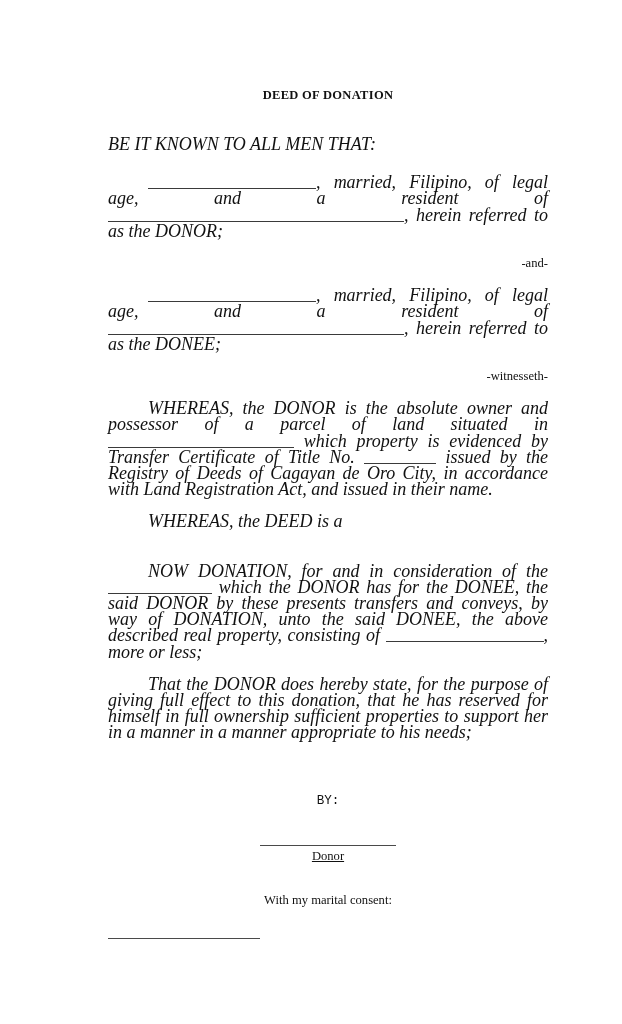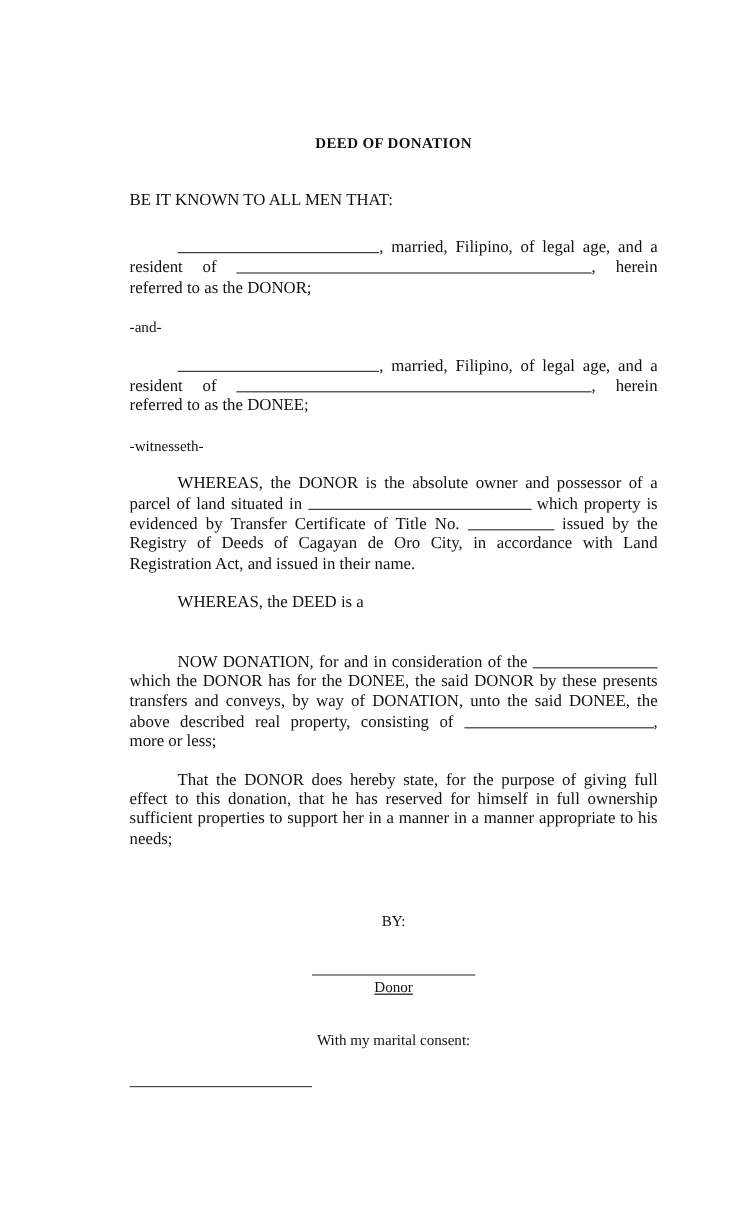--- a/index.html
+++ b/index.html
@@ -28,38 +28,39 @@
     left: 108px;
     top: 0;
     width: 440px;
   }
   .doc-title {
     text-align: center;
     font-weight: bold;
     font-size: 12.5px;
     letter-spacing: 0.3px;
     margin: 0;
-    padding-top: 112px;
+    padding-top: 88px;
   }
   p.para {
     margin: 0;
-    font-size: 14px;
+    font-size: 18px;
     line-height: 16.2px;
     text-align: justify;
     text-justify: inter-word;
+    font-style: italic;
   }
   p.para.nojust {
     text-align: left;
   }
   .indent {
     display: inline-block;
     width: 40px;
   }
   .center {
-    text-align: left;
+    text-align: right;
     font-size: 12.6px;
     line-height: 16.2px;
     margin: 0;
   }
   
   .blank {
     display: inline-block;
     border-bottom: 1px solid #3a3a3a;
     vertical-align: baseline;
     height: 12px;
@@ -77,20 +78,21 @@
   .spacer-md { height: 16px; }
   .spacer-lg { height: 22px; }
 
   .sig-block {
     margin-top: 20px;
     text-align: center;
   }
   .sig-by {
     font-size: 12.6px;
     line-height: 16.2px;
+    font-family: Liberation Mono, monospace;
   }
   .sig-line {
     width: 136px;
     border-bottom: 1px solid #4a4a4a;
     height: 0;
     margin: 36px auto 0 auto;
   }
   .sig-label {
     font-size: 12.6px;
     line-height: 16.2px;

